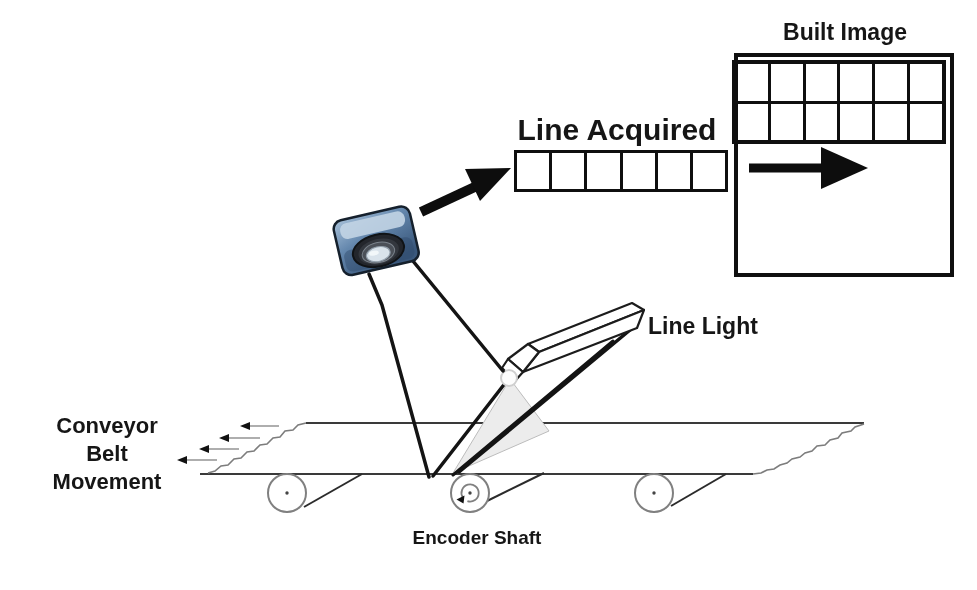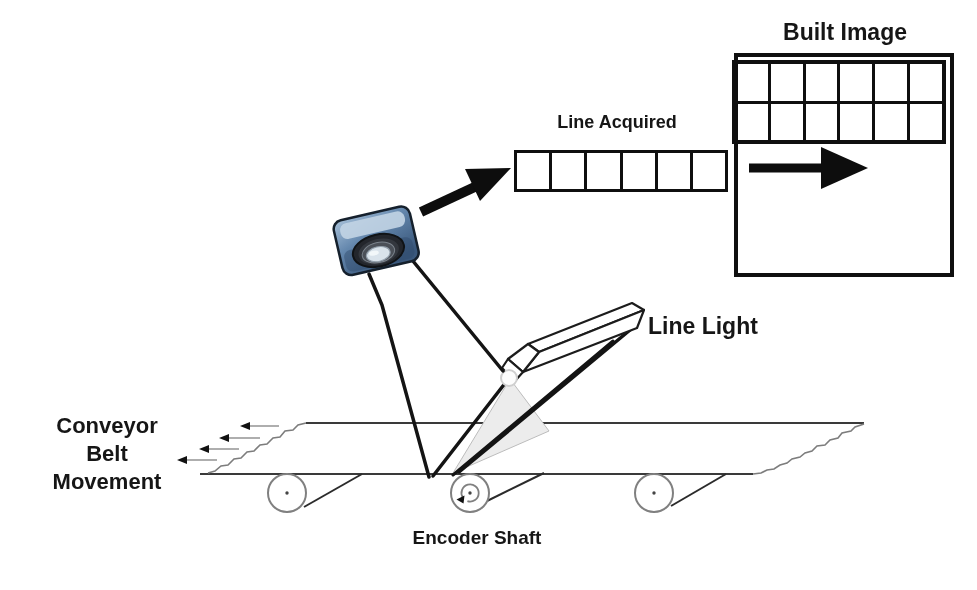--- a/index.html
+++ b/index.html
@@ -8,21 +8,21 @@
     font-family:"Liberation Sans",sans-serif;
     margin-left:12px;
   }
   .art{position:absolute;left:0;top:0;width:977px;height:590px;}
   .lbl{
     position:absolute;color:#161616;font-weight:bold;line-height:1.2;
     -webkit-font-smoothing:antialiased;
   }
   .lbl.center{text-align:center;}
   #lbl-built{left:723px;top:19px;width:220px;font-size:23px;}
-  #lbl-acquired{left:485px;top:112px;width:240px;font-size:18px;}
+  #lbl-acquired{left:485px;top:112px;width:240px;font-size:30px;}
   #lbl-light{left:636px;top:313px;font-size:23px;}
   #lbl-conveyor{left:8px;top:412px;width:174px;font-size:22px;line-height:28px;white-space:pre-line;}
   #lbl-encoder{left:370px;top:527px;width:190px;font-size:19px;}
 
   
   #strip{
     position:absolute;left:502px;top:150px;width:214px;height:42px;
     box-sizing:border-box;border:3px solid #0f0f0f;display:flex;background:transparent;
   }
   #strip .cell{flex:1;}

